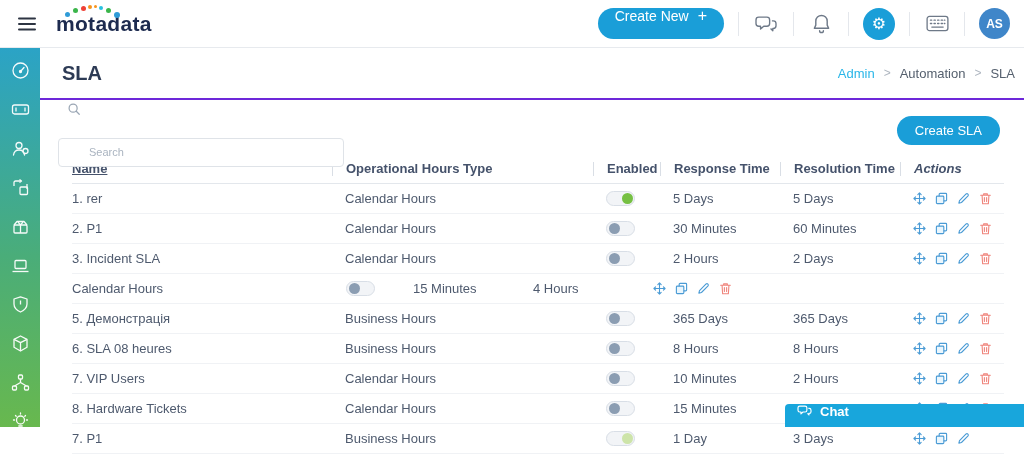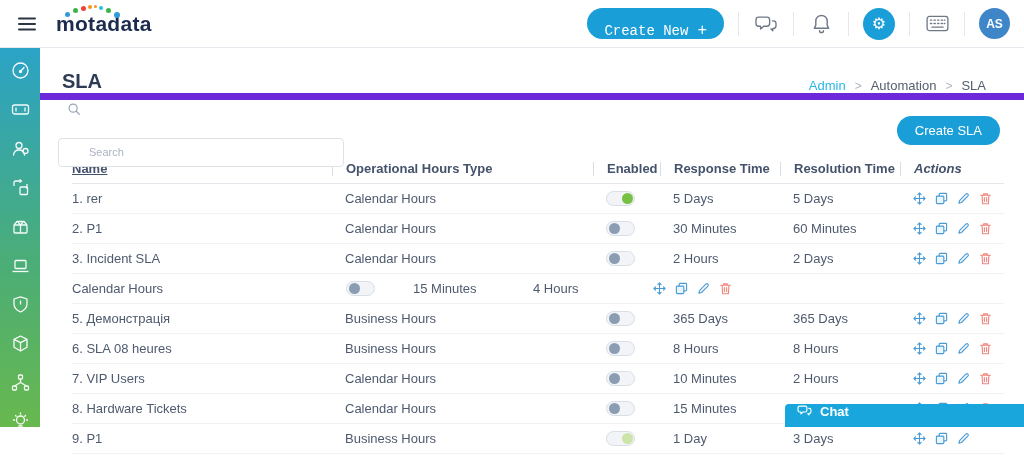--- a/index.html
+++ b/index.html
@@ -16,41 +16,41 @@
   .logo-dots i { position:absolute; border-radius:50%; }
   .logo-dots i:nth-child(1){ left:0;  top:6px; width:5px; height:5px; background:#2f9bd7; }
   .logo-dots i:nth-child(2){ left:8px; top:2px; width:5px; height:5px; background:#3ab54a; }
   .logo-dots i:nth-child(3){ left:16px;top:0;  width:5px; height:5px; background:#ef4136; }
   .logo-dots i:nth-child(4){ left:23px;top:-1px;width:4px; height:4px; background:#f7941d; }
   .logo-dots i:nth-child(5){ left:29px;top:-1px;width:3px; height:3px; background:#f7941d; }
   .logo-dots i:nth-child(6){ left:34px;top:0;  width:4px; height:4px; background:#29c1e0; }
   .logo-dots i:nth-child(7){ left:41px;top:2px; width:5px; height:5px; background:#3ab54a; }
   .logo-dots i:nth-child(8){ left:49px;top:6px; width:6px; height:6px; background:#2f9bd7; }
   .hdr-right { margin-left:auto; display:flex; align-items:center; }
-  .btn-create-new { display:flex; align-items:flex-end; gap:9px; height:31px; padding:0 17px;
+  .btn-create-new { display:flex; align-items:flex-start; gap:9px; height:31px; padding:0 17px;
     background:var(--accent,#1a9ed8); color:#fff; border:none; border-radius:16px; font-size:14px;
-    font-family:Liberation Mono, monospace; cursor:pointer; }
+    font-family:Liberation Sans, sans-serif; cursor:pointer; }
   .btn-create-new .plus { font-size:16px; font-weight:400; line-height:1; }
   .hdr-div { width:1px; height:24px; background:#e4e7ec; margin:0 14px; }
   .hdr-icon { color:#6e7988; display:flex; align-items:center; justify-content:center; width:26px; cursor:pointer; }
   .gear-circle { width:32px; height:32px; border-radius:50%; background:var(--accent,#1a9ed8);
     display:flex; align-items:center; justify-content:center; color:#fff; font-size:16px; cursor:pointer; }
   .avatar { width:31px; height:31px; border-radius:50%; background:#3f86c9; color:#fff; font-size:12px;
     font-weight:700; display:flex; align-items:center; justify-content:center; cursor:pointer; }
 
   
   .sidebar { position:absolute; top:48px; left:0; bottom:0; width:40px; z-index:30;
     background:linear-gradient(180deg, var(--sidebar-top,#2ba3c6) 0%, var(--sidebar-mid,#4aad79) 55%, var(--sidebar-bottom,#68b84e) 100%);
     display:flex; flex-direction:column; align-items:center; padding:13px 0; gap:20px; }
   .side-icon { width:19px; height:19px; color:#fff; opacity:.95; cursor:pointer; display:flex; }
   .side-icon svg { width:19px; height:19px; }
 
   
   .main { position:absolute; top:48px; left:40px; right:0; bottom:0; background:#fff; }
-  .title-bar { height:52px; display:flex; align-items:flex-end; padding:0 38px 0 22px; border-bottom:7px solid #6d28d9; }
+  .title-bar { height:52px; display:flex; align-items:center; padding:0 9px 0 22px; border-bottom:2px solid #6d28d9; }
   .page-title { font-size:20px; font-weight:700; color:var(--title-text,#2d3b55); }
   .breadcrumb { margin-left:auto; display:flex; align-items:center; gap:9px; font-size:13px; color:#55606e; }
   .breadcrumb .link { color:var(--link,#29b6e8); cursor:pointer; }
   .breadcrumb .sep { color:#aeb6c0; font-size:12px; }
 
   .toolbar { display:flex; align-items:center; margin:16px 24px 10px 18px; height:29px; }
   .search-box { position:relative; width:286px; }
   .search-box input { width:100%; height:29px; border:1px solid #dfe3e8; border-radius:4px;
     padding:0 10px 0 30px; font-size:11px; font-family:inherit; color:#4e5a6e; outline:none;margin-top:43px; }
   .search-box input::placeholder { color:#aab4c0; }
@@ -530,21 +530,21 @@
       </span>
       <span class="act red">
         <svg width="13" height="13" viewBox="0 0 14 14" fill="none" stroke="currentColor" stroke-width="1.2" stroke-linecap="round" stroke-linejoin="round">
                   <path d="M1.8 3.5h10.4M5 3.5V2h4v1.5M3.3 3.5l.6 9.2h6.2l.6-9.2M5.8 6v4.3M8.2 6v4.3"></path>
                 </svg>
       </span>
     </div>
   </div>
 
   <div class="tr">
-    <div class="td col-name">9. P1</div>
+    <div class="td col-name">7. P1</div>
     <div class="td col-hours">Business Hours</div>
     <div class="td col-enabled">
       <div class="toggle on-muted">
                 <div class="knob"></div>
               </div>
     </div>
     <div class="td col-response">1 Day</div>
     <div class="td col-resolution">3 Days</div>
     <div class="td col-actions">
       <span class="act blue">

